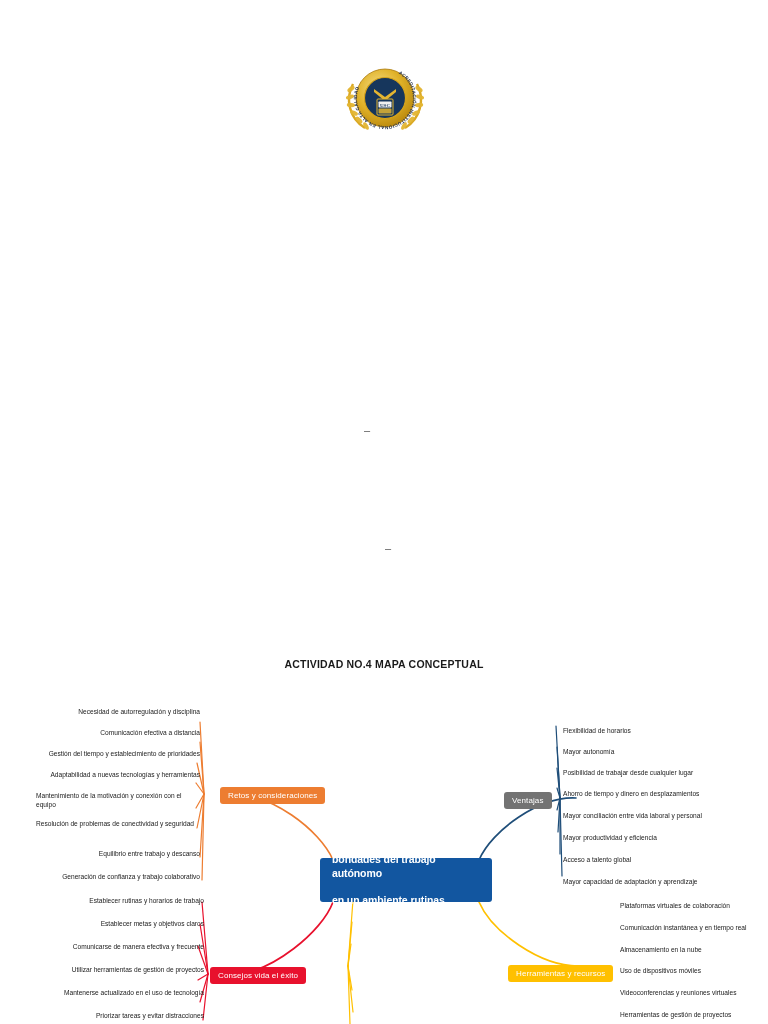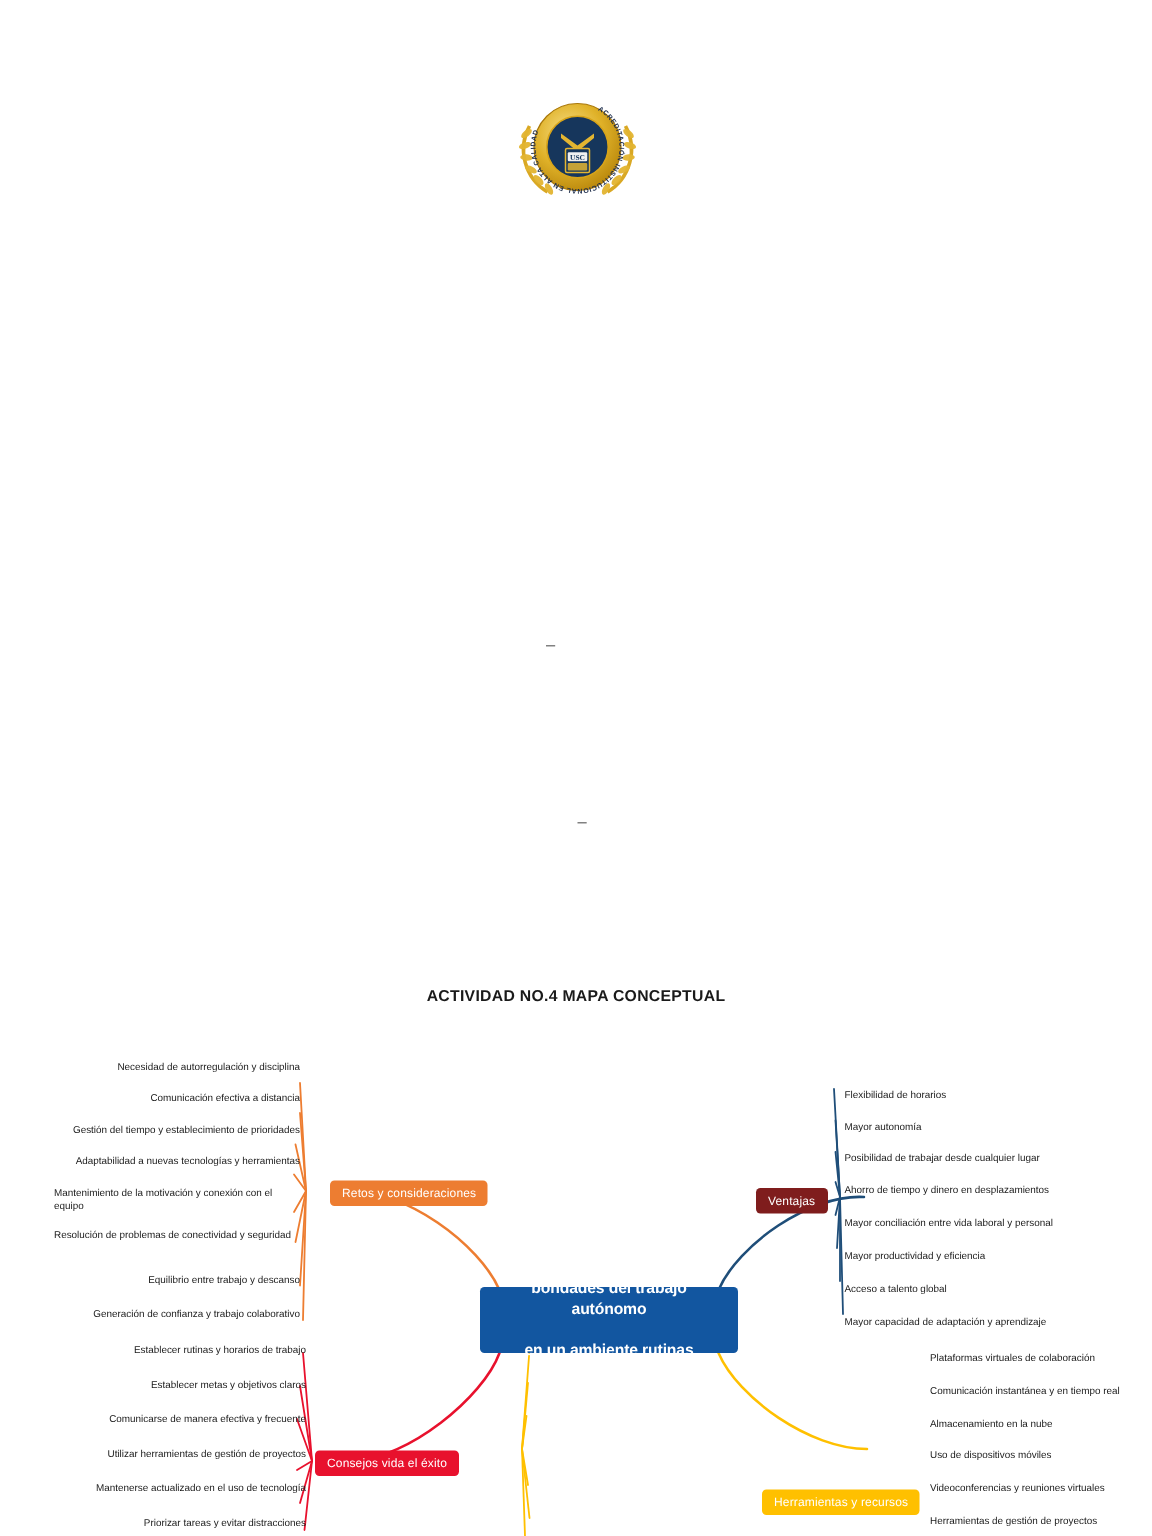--- a/index.html
+++ b/index.html
@@ -75,21 +75,21 @@
     height: 44px;
     background: #1256A0;
     border-radius: 3px;
     color: #ffffff;
     font-size: 10.5px;
     font-weight: bold;
     line-height: 13.5px;
     display: flex;
     align-items: center;
     justify-content: center;
-    text-align: center;
+    text-align: left;
     letter-spacing: -0.1px;
   }
   #central-node span { display: block; padding: 0 6px; }
 
   
   .branch-pill {
     position: absolute;
     height: 17px;
     border-radius: 3px;
     color: #ffffff;
@@ -97,22 +97,22 @@
     display: flex;
     align-items: center;
     justify-content: center;
     white-space: nowrap;
     padding: 0 8px;
     box-sizing: border-box;
     letter-spacing: 0.1px;
   }
   #pill-retos  { left: 204px; top: 787px; background: #ED7D31; margin-left: 16px; }
   #pill-consejos { left: 210px; top: 967px; background: #E8112D; }
-  #pill-ventajas { left: 504px; top: 792px; background: #7f1d1d; }
-  #pill-herramientas { left: 508px; top: 993px; background: #FFC000; text-align: center; }
+  #pill-ventajas { left: 504px; top: 792px; background: #737373; }
+  #pill-herramientas { left: 508px; top: 965px; background: #FFC000; text-align: center; }
 
   
   .leaf {
     position: absolute;
     font-size: 6.6px;
     line-height: 9px;
     color: #1a1a1a;
     white-space: nowrap;
   }
   .leaf.wrap { white-space: normal; }

